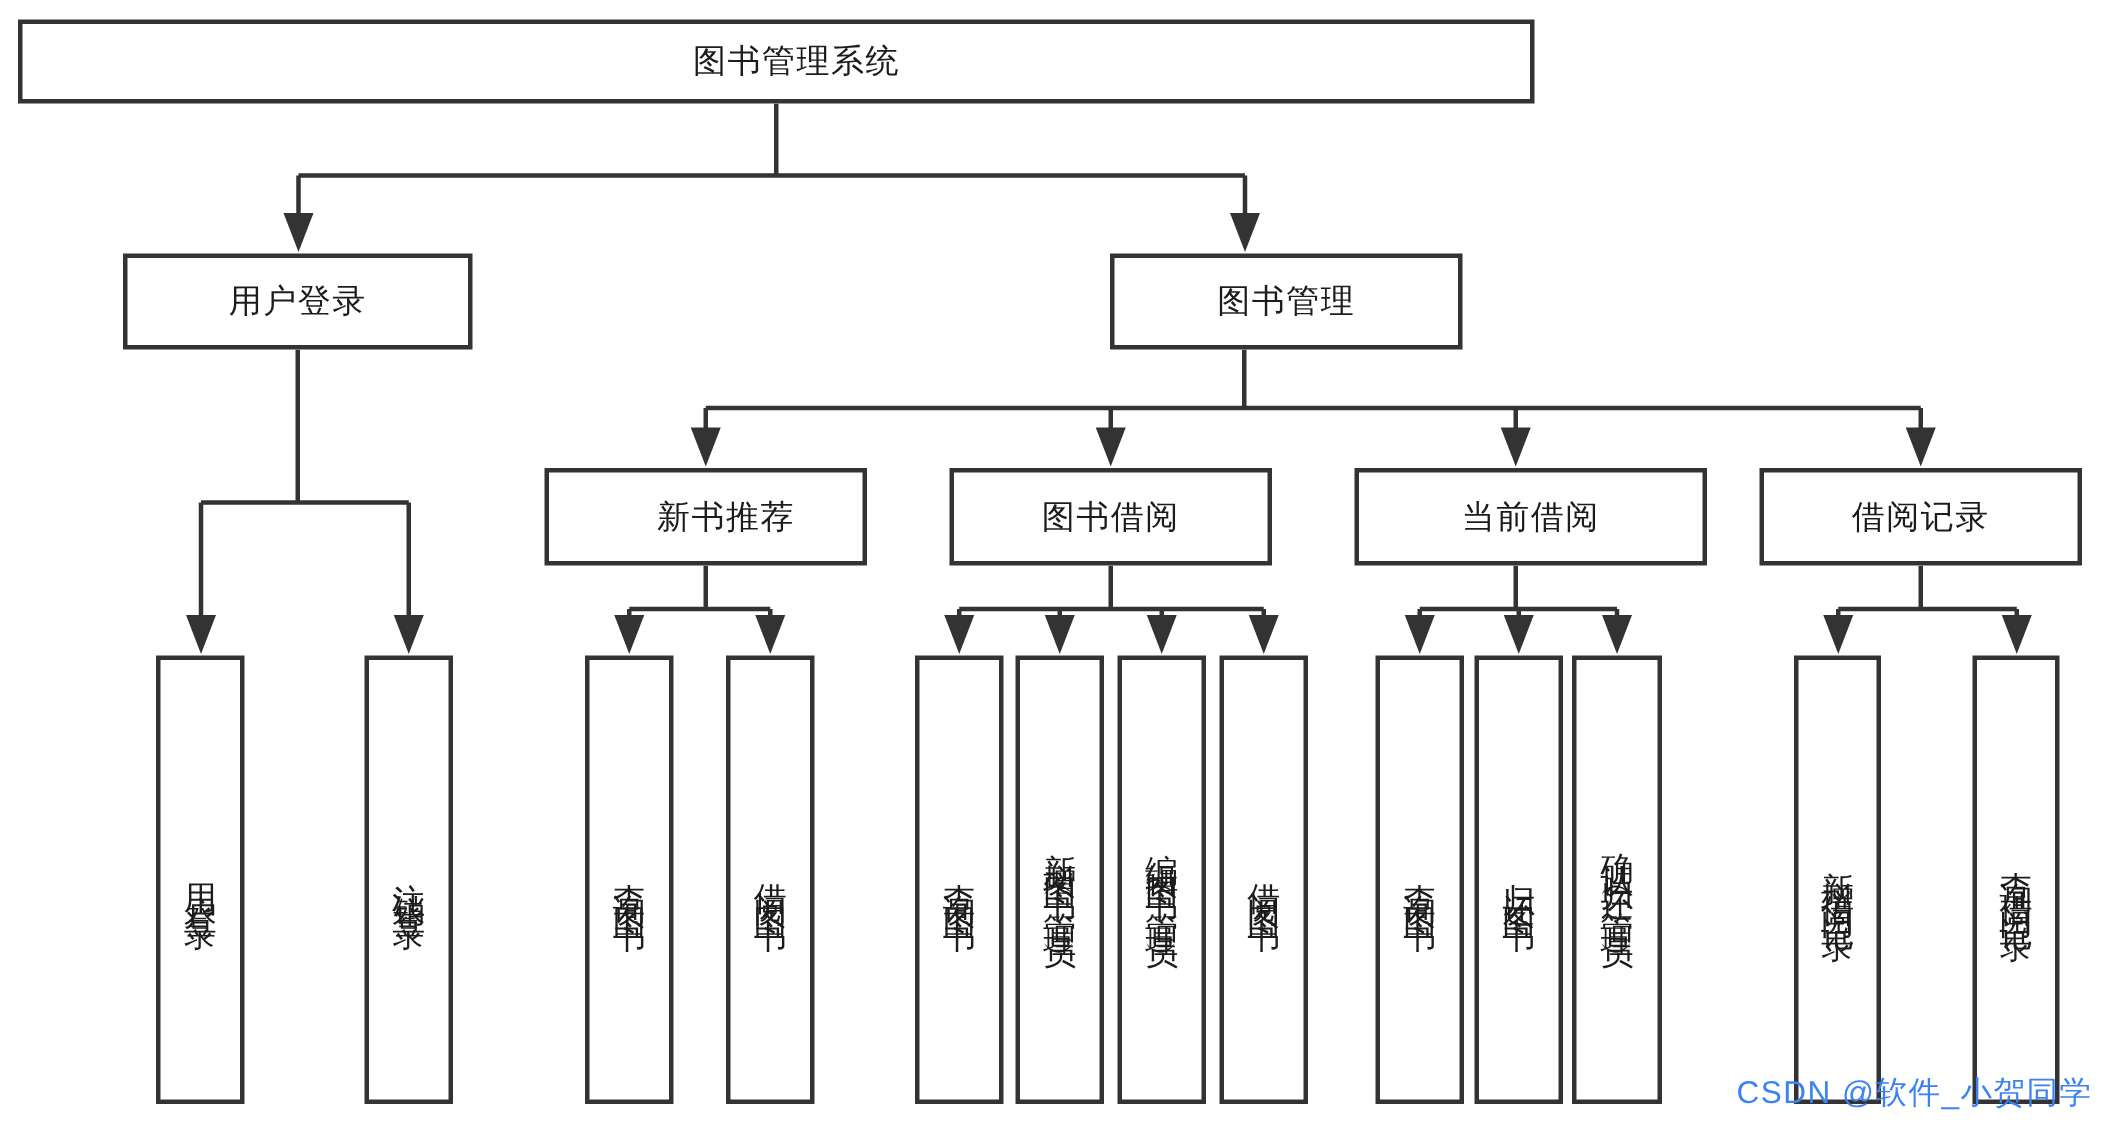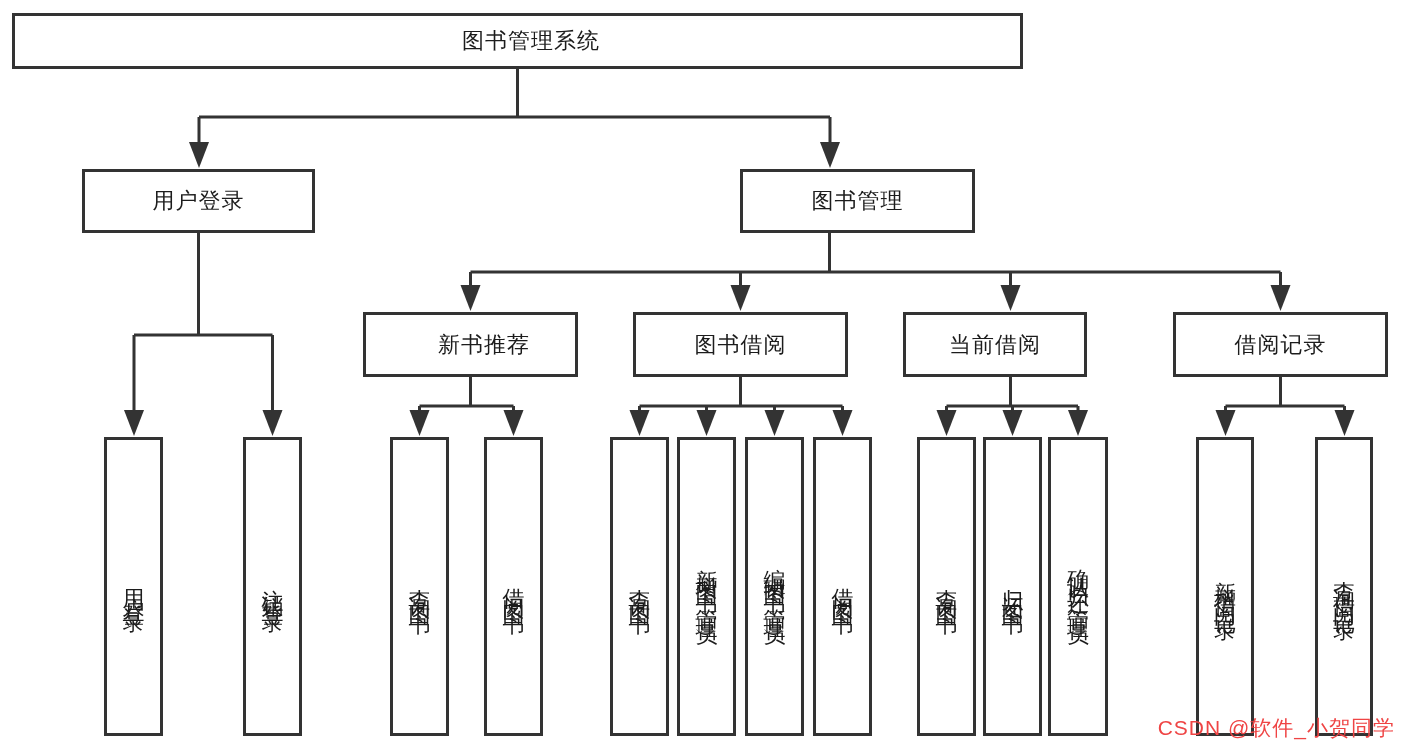--- a/index.html
+++ b/index.html
@@ -41,21 +41,21 @@
     line-height: 1;
     font-size: 22px;
     color: #1c1c1c;
   }
   .watermark {
     position: absolute;
     right: 10px;
     bottom: 5px;
     font-size: 21px;
     letter-spacing: 1px;
-    color: #ef4444;
+    color: #3b82f6;
     z-index: 5;
     white-space: nowrap;
   }
 </style>
 </head>
 <body>
 
 <div class="canvas">
 
   <svg class="connectors" width="1405" height="747" aria-hidden="true">
@@ -101,21 +101,21 @@
   <div class="node" style="left:712px; top:169px; width:235px; height:64px;margin-left:28px;">
     <span>图书管理</span>
   </div>
 
   <div class="node" style="left:363px; top:312px; width:215px; height:65px;padding-left:27px;">
     <span>新书推荐</span>
   </div>
   <div class="node" style="left:633px; top:312px; width:215px; height:65px;">
     <span>图书借阅</span>
   </div>
-  <div class="node" style="left:903px; top:312px; width:184px; height:65px;">
+  <div class="node" style="left:903px; top:312px; width:235px; height:65px;">
     <span>当前借阅</span>
   </div>
   <div class="node" style="left:1173px; top:312px; width:215px; height:65px;">
     <span>借阅记录</span>
   </div>
 
   <div class="node vnode" style="left:104px; top:437px; width:59px; height:299px;">
     <span class="vtext">用户登录</span>
   </div>
   <div class="node vnode" style="left:243px; top:437px; width:59px; height:299px;">

